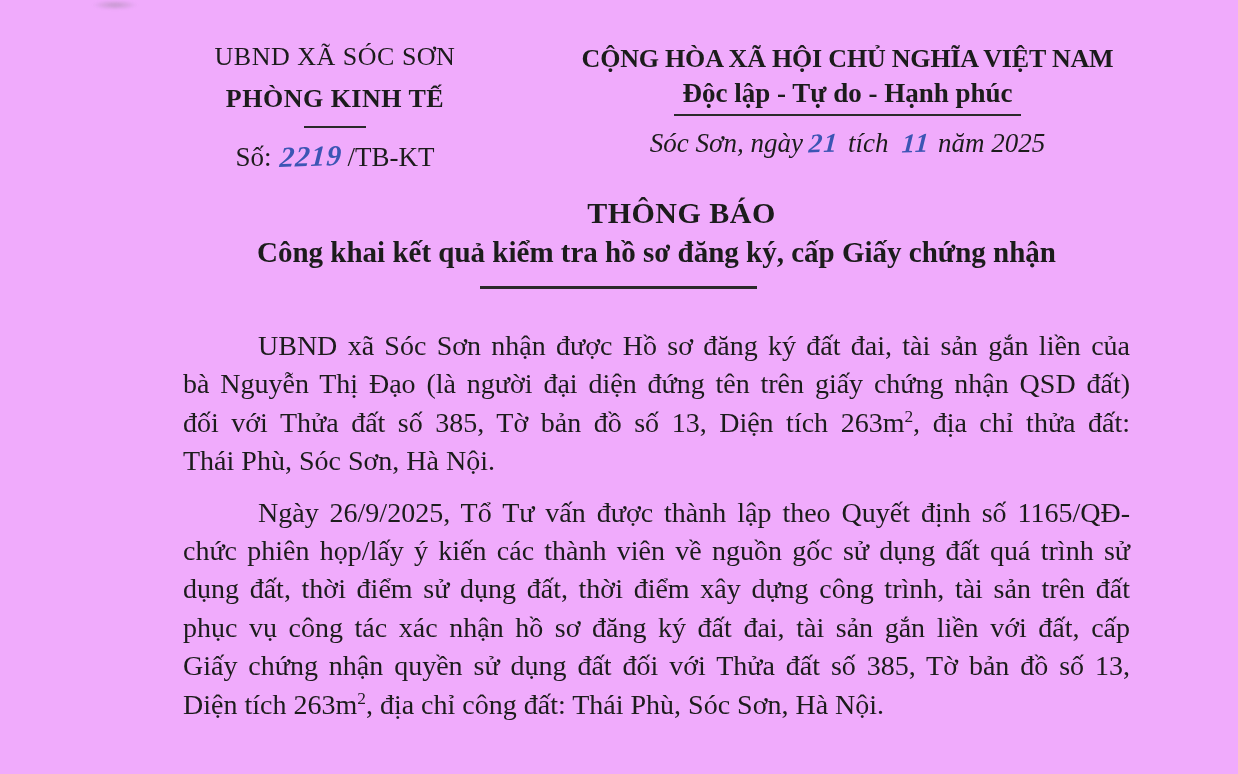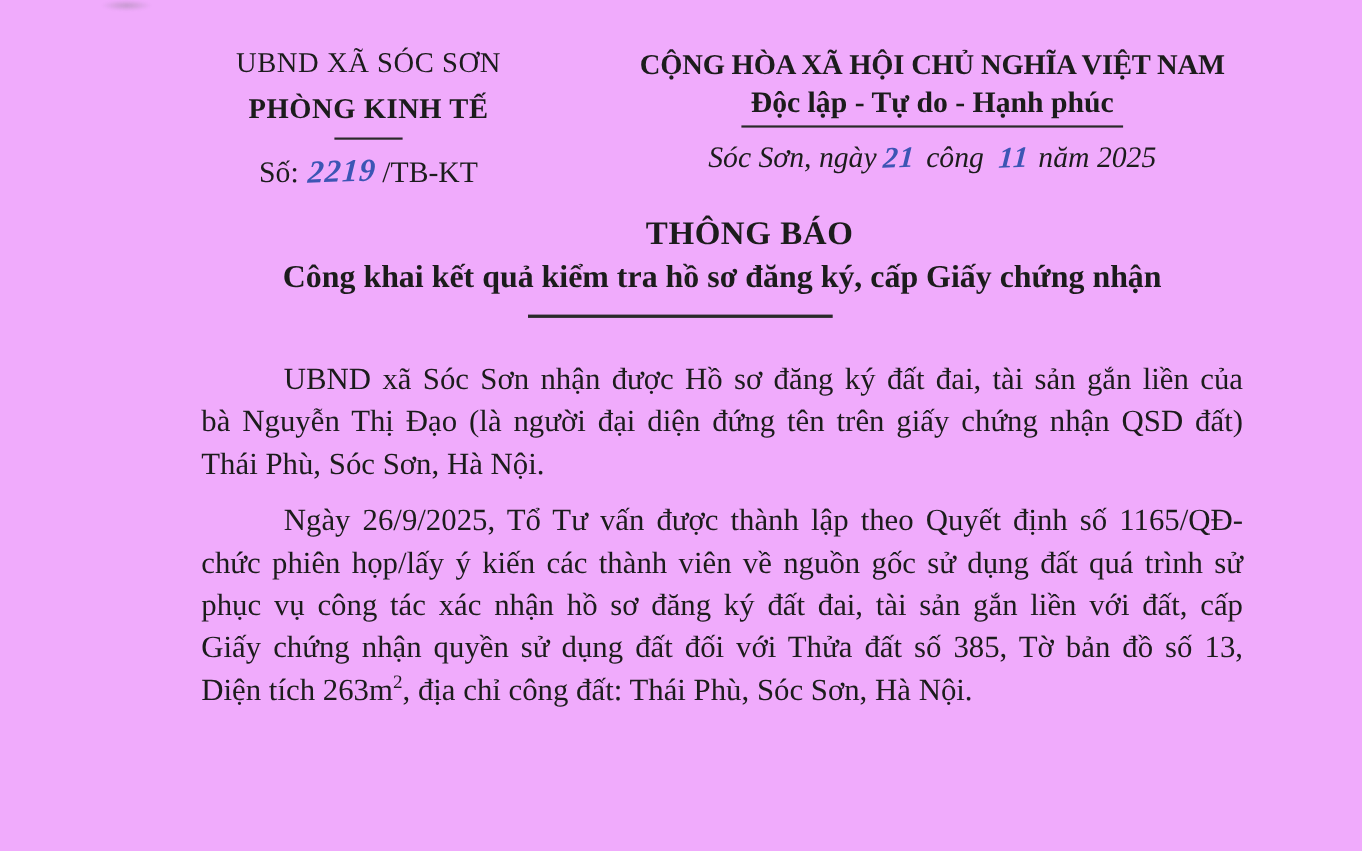--- a/index.html
+++ b/index.html
@@ -167,39 +167,41 @@
   <div class="hdr-left">
     <div class="org-parent">UBND XÃ SÓC SƠN</div>
     <div class="org-name">PHÒNG KINH TẾ</div>
     <span class="short-rule"></span>
     <div class="doc-number"><span>Số:</span><span class="handwriting">2219</span><span>/TB-KT</span></div>
   </div>
 
   <div class="hdr-right">
     <div class="motto1">CỘNG HÒA XÃ HỘI CHỦ NGHĨA VIỆT NAM</div>
     <div><span class="motto2">Độc lập - Tự do - Hạnh phúc</span></div>
-    <div class="date-line"><span>Sóc Sơn, ngày</span><span class="handwriting hw-day">21</span><span>công</span><span class="handwriting hw-month">11</span><span>năm 2025</span></div>
+    <div class="date-line"><span>Sóc Sơn, ngày</span><span class="handwriting hw-day">21</span><span>tích</span><span class="handwriting hw-month">11</span><span>năm 2025</span></div>
   </div>
 
   <div class="title-block">
     <div class="doc-title">THÔNG BÁO</div>
     <div class="doc-subtitle">Công khai kết quả kiểm tra hồ sơ đăng ký, cấp Giấy chứng nhận</div>
   </div>
   <div class="title-rule"></div>
 
   <div class="body-text">
     <div class="para1">
       <div class="line first">UBND xã Sóc Sơn nhận được Hồ sơ đăng ký đất đai, tài sản gắn liền của</div>
       <div class="line">bà Nguyễn Thị Đạo (là người đại diện đứng tên trên giấy chứng nhận QSD đất)</div>
+      <div class="line"><span>đối với Thửa đất số 385, Tờ bản đồ số 13, Diện tích 263m</span><sup class="sq">2</sup><span>, địa chỉ thửa đất:</span></div>
       <div class="line last">Thái Phù, Sóc Sơn, Hà Nội.</div>
     </div>
 
     <div class="para2">
       <div class="line first">Ngày 26/9/2025, Tổ Tư vấn được thành lập theo Quyết định số 1165/QĐ-</div>
       <div class="line">chức phiên họp/lấy ý kiến các thành viên về nguồn gốc sử dụng đất quá trình sử</div>
+      <div class="line">dụng đất, thời điểm sử dụng đất, thời điểm xây dựng công trình, tài sản trên đất</div>
       <div class="line">phục vụ công tác xác nhận hồ sơ đăng ký đất đai, tài sản gắn liền với đất, cấp</div>
       <div class="line">Giấy chứng nhận quyền sử dụng đất đối với Thửa đất số 385, Tờ bản đồ số 13,</div>
       <div class="line last"><span>Diện tích 263m</span><sup class="sq">2</sup><span>, địa chỉ công đất: Thái Phù, Sóc Sơn, Hà Nội.</span></div>
     </div>
   </div>
 
   <div class="clipped-line">
     <span class="inner">Ngày 26/9/2025, Tổ Tư vấn 1165 đã họp thống nhất kết quả kiểm tra hồ sơ đăng ký, cấp Giấy chứng</span>
   </div>
 

